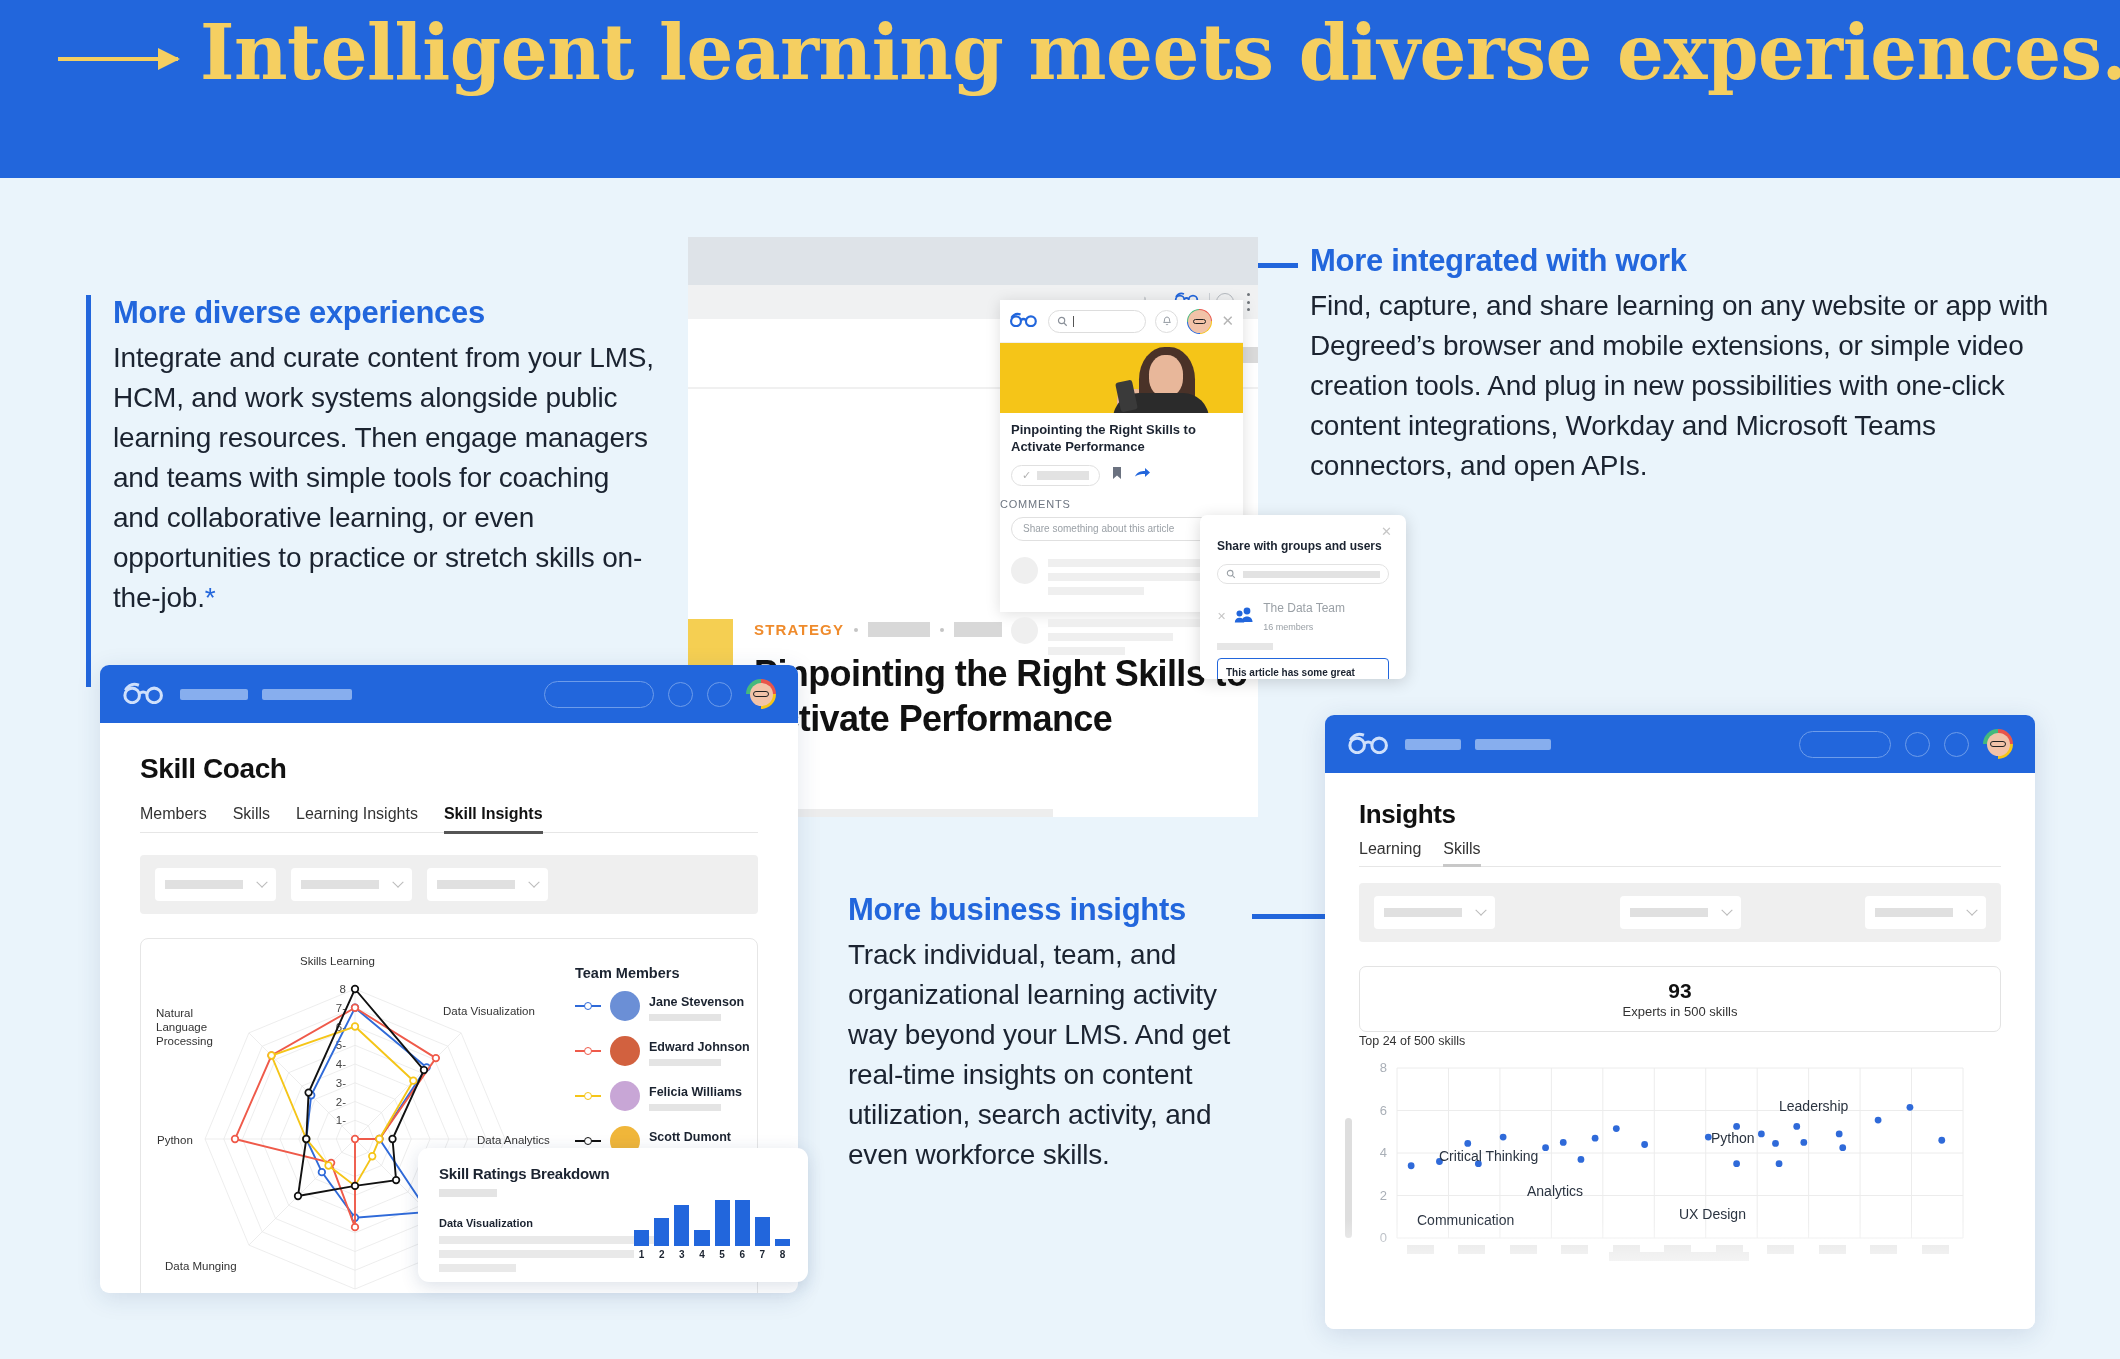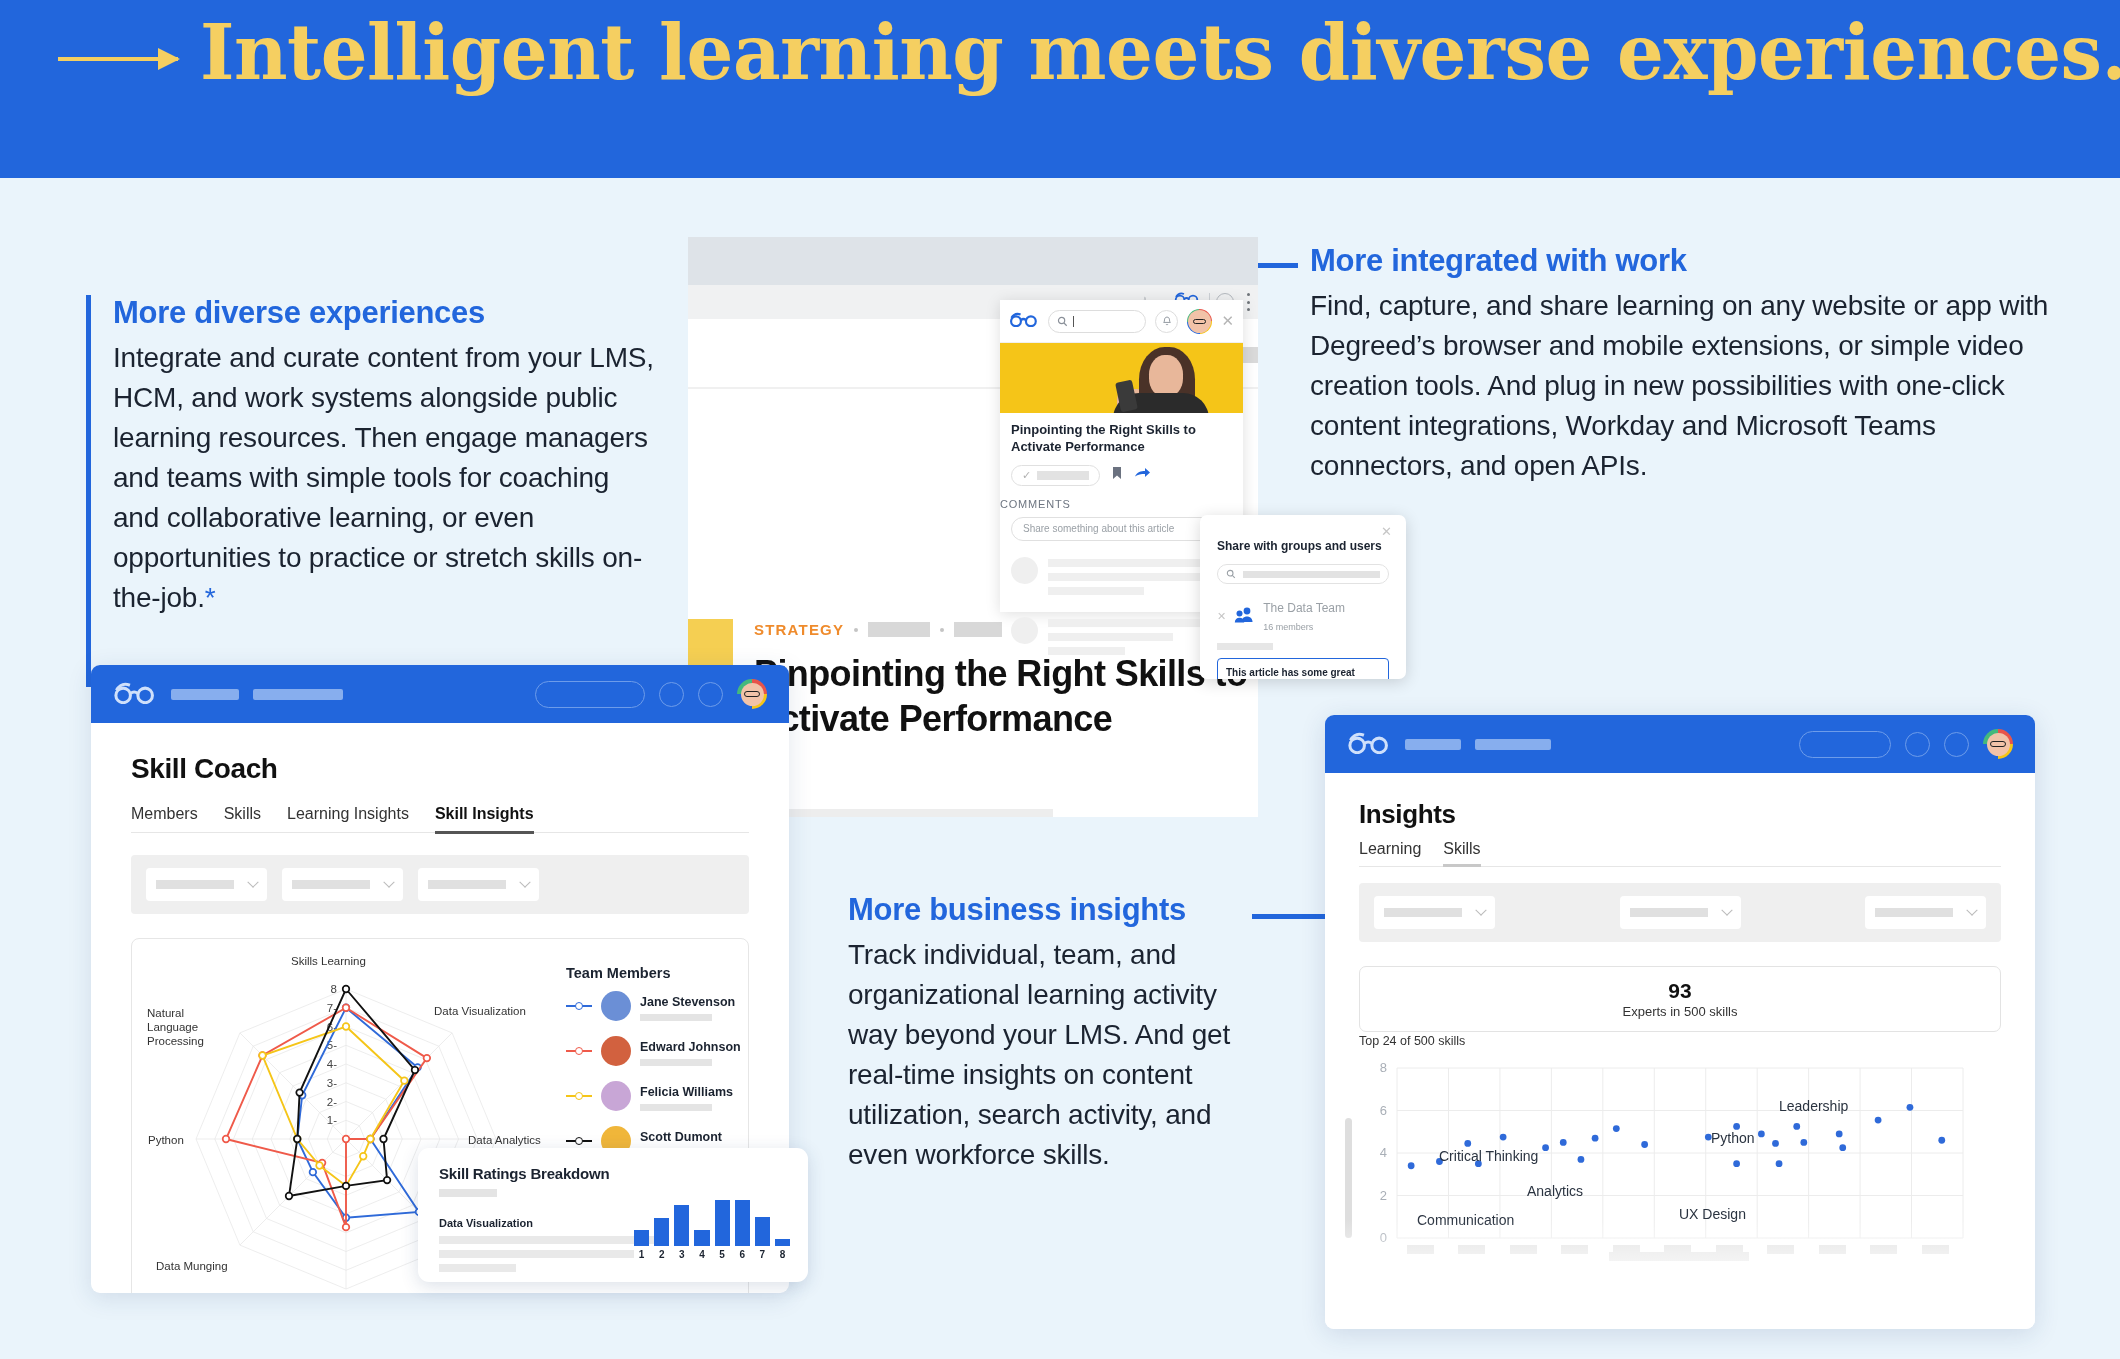--- a/index.html
+++ b/index.html
@@ -229,21 +229,21 @@
     content: ""; width: 23px; height: 23px; border-radius: 50%; background: #f2c3a8;
     position: absolute;
   }
   .avatar .glass {
     position: absolute; z-index: 2; width: 16px; height: 6px;
     border: 1.4px solid #222; border-radius: 4px;
   }
 
   
   #skill-coach {
-    left: 91px; top: 665px; width: 698px; height: 628px;
+    left: 100px; top: 665px; width: 698px; height: 628px;
     box-shadow: 0 5px 24px rgba(30,60,110,0.13);
   }
   #skill-coach .body { padding: 30px 40px 0; }
   .page-title { font-size: 28px; font-weight: 700; color: #111; letter-spacing: -0.4px; }
   .tabrow {
     display: flex; gap: 26px; margin-top: 20px; border-bottom: 1.5px solid #e6e6e6;
     padding-bottom: 0;
   }
   .tabrow .tab {
     font-size: 16px; color: #333; padding-bottom: 9px; position: relative; white-space: nowrap;

